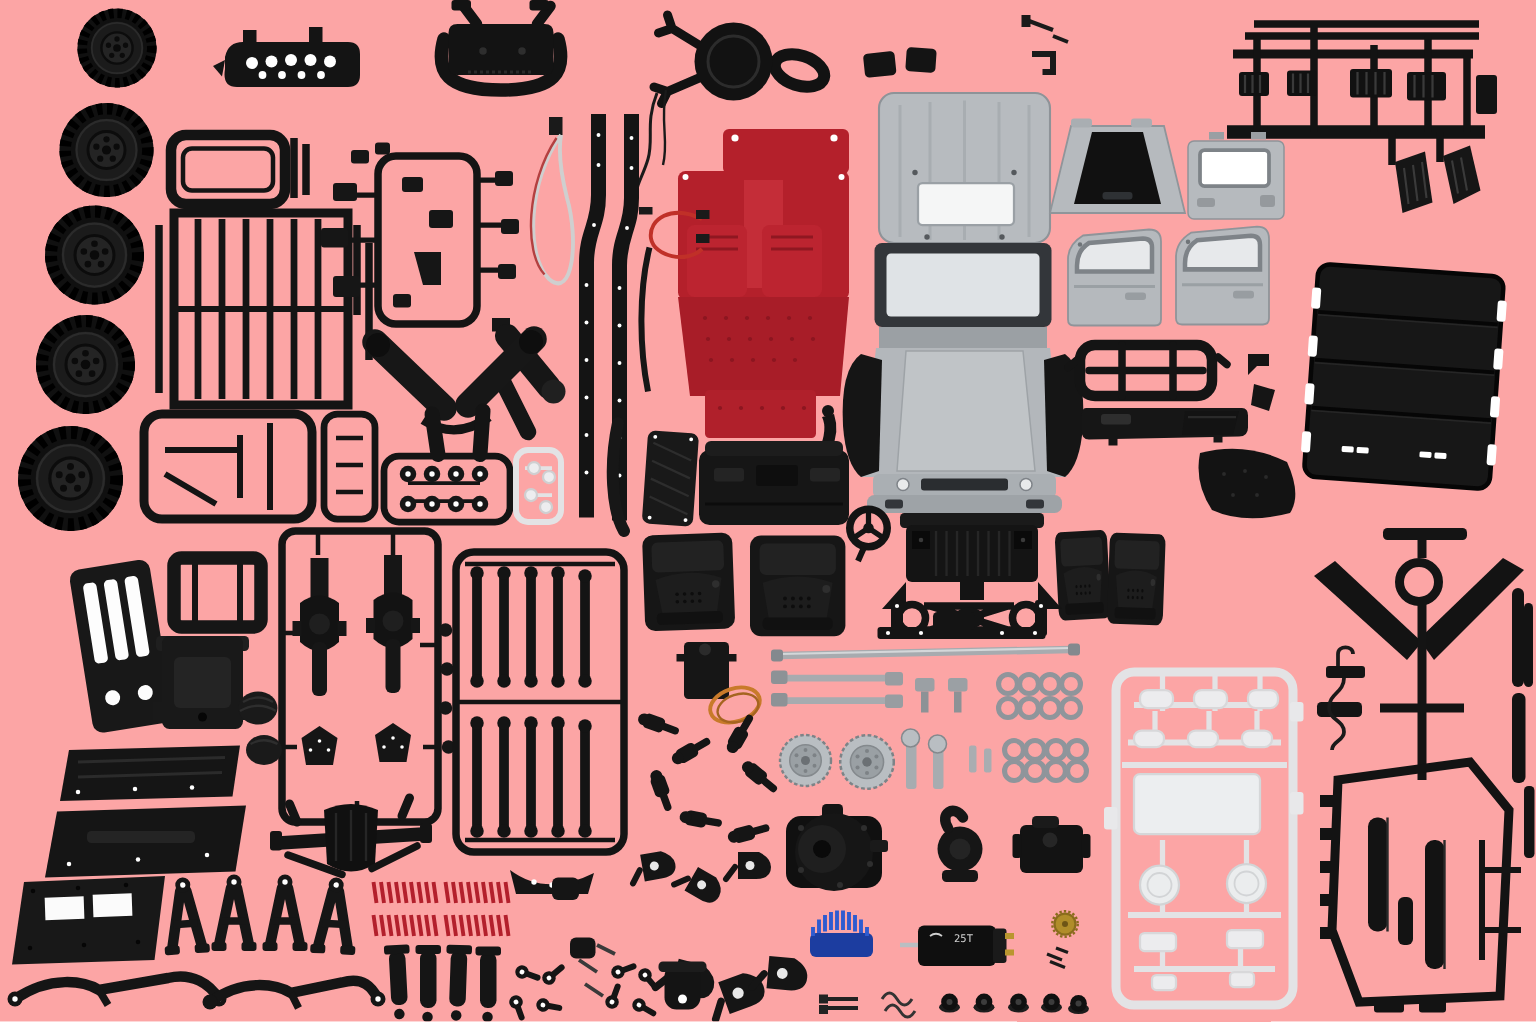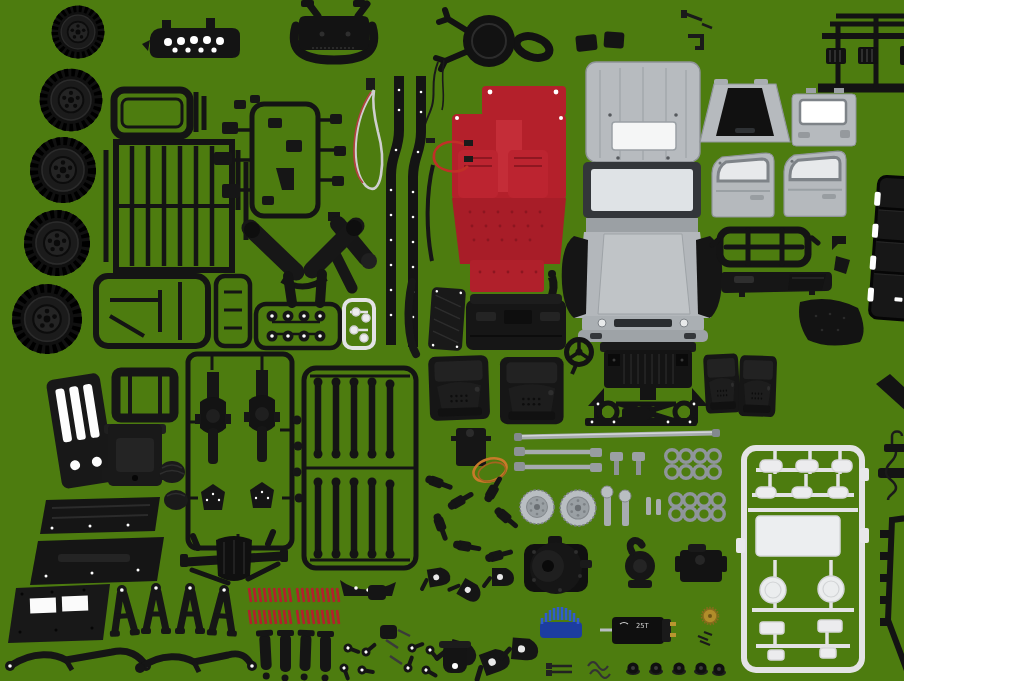--- a/index.html
+++ b/index.html
@@ -1,16 +1,16 @@
 <!DOCTYPE html>
 <html><head>
 <meta charset="utf-8">
 <style>
   html,body{margin:0;padding:0;background:#ffffff;}
-  .canvas{position:relative;width:904px;height:681px;background:#4d7c0f;overflow:hidden;
+  .canvas{position:relative;width:1024px;height:681px;background:#fca5a5;overflow:hidden;
           font-family:"DejaVu Sans",sans-serif;}
   .canvas svg{position:absolute;inset:0;display:block;}
   text{font-family:"DejaVu Sans Mono",monospace;}
 </style>
 </head>
 <body>
 
 <div class="canvas">
 <svg viewBox="0 0 1024 681" width="1024" height="681" xmlns="http://www.w3.org/2000/svg">
 <defs>

